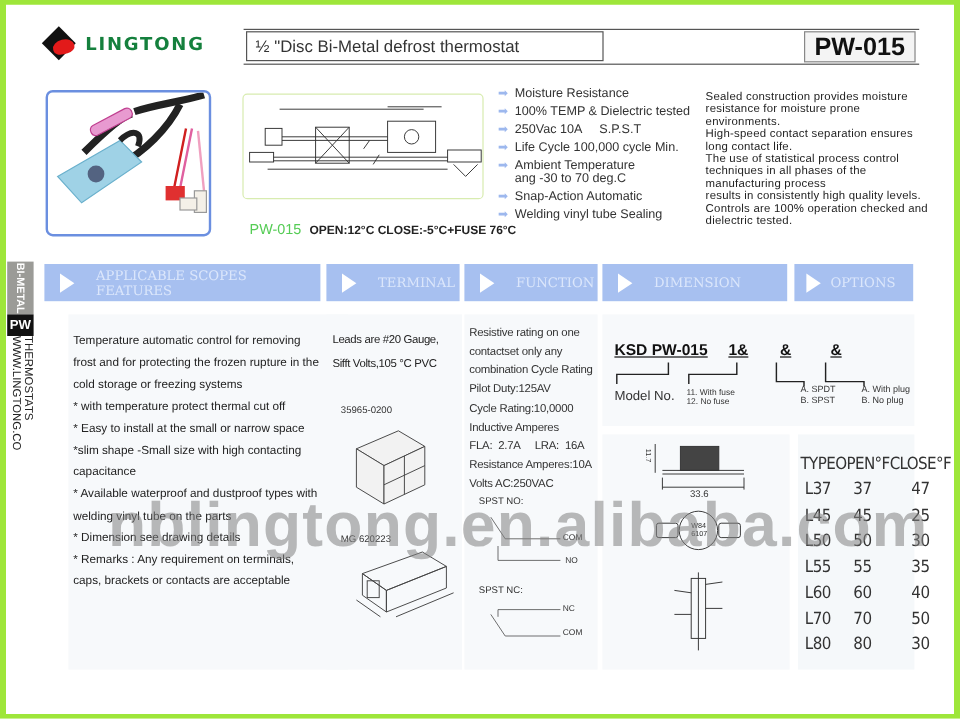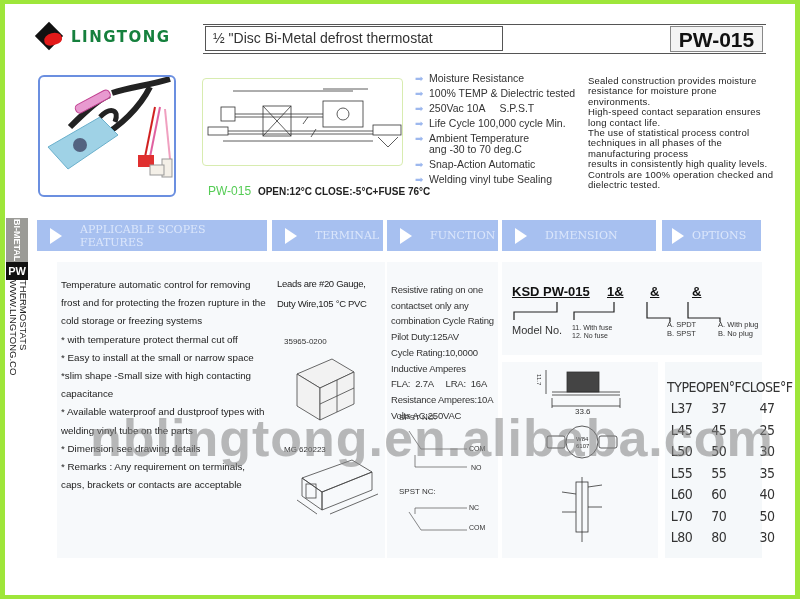--- a/index.html
+++ b/index.html
@@ -33,21 +33,21 @@
   .tab .tri{width:0;height:0;border-top:8px solid transparent;border-bottom:8px solid transparent;border-left:12px solid #fff;margin:0 18px 0 13px;}
   
   .panel{position:absolute;top:262px;height:296px;background:#f7f9fb;margin-left:22px;}
   .scope{left:35px;width:233px;padding:14px 0 0 4px;font-size:9.8px;color:#222;line-height:18.2px;}
   .term-wrap{position:absolute;left:272px;top:262px;width:113px;height:296px;background:#f7f9fb;}
   .func-wrap{position:absolute;left:387px;top:262px;width:111px;height:296px;background:#f7f9fb;}
   .dim-wrap{position:absolute;left:502px;top:262px;width:260px;height:93px;background:#f7f9fb;}
   .dim2-wrap{position:absolute;left:502px;top:362px;width:156px;height:196px;background:#f7f9fb;}
   .opt-wrap{position:absolute;left:665px;top:362px;width:97px;height:196px;background:#f5f8fa;}
   .term-text{position:absolute;left:5px;top:12px;font-size:9.5px;color:#222;line-height:20px;letter-spacing:-0.3px;}
-  .func-text{position:absolute;left:4px;top:20px;font-size:9.5px;color:#333;line-height:15.7px;letter-spacing:-0.2px;}
+  .func-text{position:absolute;left:4px;top:8px;font-size:9.5px;color:#333;line-height:15.7px;letter-spacing:-0.2px;}
   .code-row{position:absolute;left:10px;top:22px;font-size:13px;font-weight:bold;color:#111;}
   .code-row span{text-decoration:underline;position:absolute;white-space:nowrap;}
   .tiny{font-size:7px;color:#333;position:absolute;line-height:8px;white-space:nowrap;}
   table.opt{position:absolute;left:2px;top:14px;border-collapse:collapse;font-size:14px;color:#333;font-family:"DejaVu Sans Condensed","DejaVu Sans",sans-serif;}
   table.opt td,table.opt th{font-weight:normal;height:21.5px;text-align:center;width:31px;letter-spacing:-0.5px;}
   .watermark{position:absolute;left:90px;top:408px;font-size:52px;font-weight:bold;color:rgba(130,130,130,0.55);letter-spacing:1px;white-space:nowrap;pointer-events:none;}
 </style>
 </head>
 <body>
 
@@ -199,21 +199,21 @@
     <div>* Available waterproof and dustproof types with</div>
     <div>welding vinyl tube on the parts</div>
   <div>* Dimension see drawing details</div>
     <div>* Remarks : Any requirement on terminals,</div>
     <div>caps, brackets or contacts are acceptable</div>
 </div>
 
 <div class="term-wrap">
   <div class="term-text">
     <div>Leads are #20 Gauge,</div>
-    <div>Duty Wire,105 °C  PVC</div>
+    <div>Sifft Volts,105 °C  PVC</div>
   </div>
   <div class="tiny" style="left:12px;top:76px;font-size:8px;">35965-0200</div>
   <svg style="position:absolute;left:20px;top:92px;" width="70" height="68" viewBox="0 0 70 68">
     <g stroke="#444" stroke-width="0.8" fill="#f2f2f2">
       <polygon points="5,20 40,5 62,18 28,34"></polygon>
       <polygon points="5,20 28,34 28,66 5,52"></polygon>
       <polygon points="28,34 62,18 62,50 28,66"></polygon>
       <line x1="45" y1="26" x2="45" y2="58"></line>
       <line x1="28" y1="50" x2="62" y2="34"></line>
     </g>

